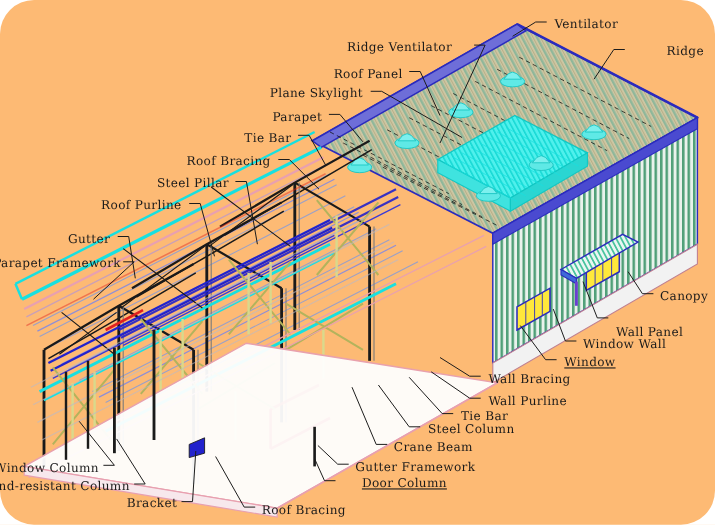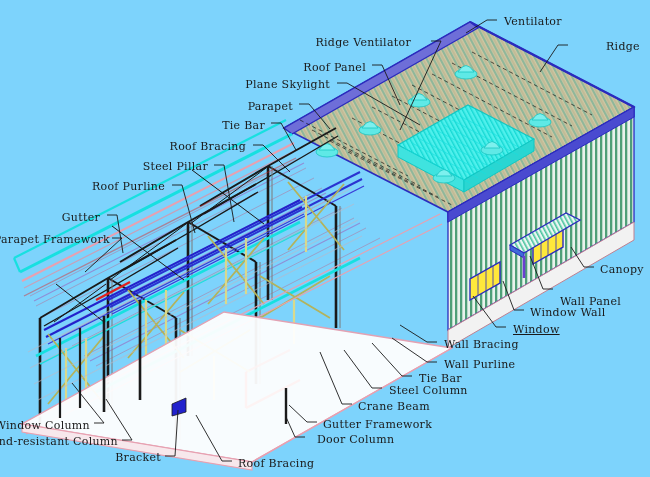--- a/index.html
+++ b/index.html
@@ -1,18 +1,18 @@
 <!DOCTYPE html>
 <html><head>
 <meta charset="utf-8">
 <style>
   html,body{margin:0;padding:0;background:#ffffff;}
   body{width:650px;height:477px;overflow:hidden;
        font-family:"DejaVu Serif","Liberation Serif",serif;}
-  #stage{position:relative;width:650px;height:477px;background:#7dd3fc;}
+  #stage{position:relative;width:650px;height:477px;background:#fdba74;border-radius:31px;}
   #art{position:absolute;left:0;top:0;width:650px;height:477px;}
   .lbl{position:absolute;font-family:"DejaVu Serif","Liberation Serif",serif;
        font-size:11px;color:#1a1a1a;white-space:nowrap;letter-spacing:.3px;
        line-height:11px;}
   .lbl.r{transform:translateX(-100%);}
 </style>
 </head>
 <body>
 
 <div id="stage">
@@ -344,20 +344,20 @@
       <div class="lbl" style="left: 600px; top: 264px;">Canopy</div>
       <div class="lbl" style="left: 560px; top: 296px;">Wall Panel</div>
       <div class="lbl" style="left: 530px; top: 307px;">Window Wall</div>
       <div class="lbl" style="left: 513px; top: 324px; text-decoration: underline;">Window</div>
       <div class="lbl" style="left: 444px; top: 339px;">Wall Bracing</div>
       <div class="lbl" style="left: 444px; top: 359px;">Wall Purline</div>
       <div class="lbl" style="left: 419px; top: 373px;">Tie Bar</div>
       <div class="lbl" style="left: 389px; top: 385px;">Steel Column</div>
       <div class="lbl" style="left: 358px; top: 401px;">Crane Beam</div>
       <div class="lbl" style="left: 323px; top: 419px;">Gutter Framework</div>
-      <div class="lbl" style="left: 317px; top: 434px;">Door Column</div>
+      <div class="lbl" style="left: 329px; top: 434px; text-decoration: underline;">Door Column</div>
       <div class="lbl" style="left: 238px; top: 458px;">Roof Bracing</div>
       <div class="lbl r" style="left: 161px; top: 452px;">Bracket</div>
       <div class="lbl r" style="left: 118px; top: 436px;">Wind-resistant Column</div>
       <div class="lbl r" style="left: 90px; top: 420px;">Window Column</div>
     </div>
 
 </div>
 
 </body></html>

